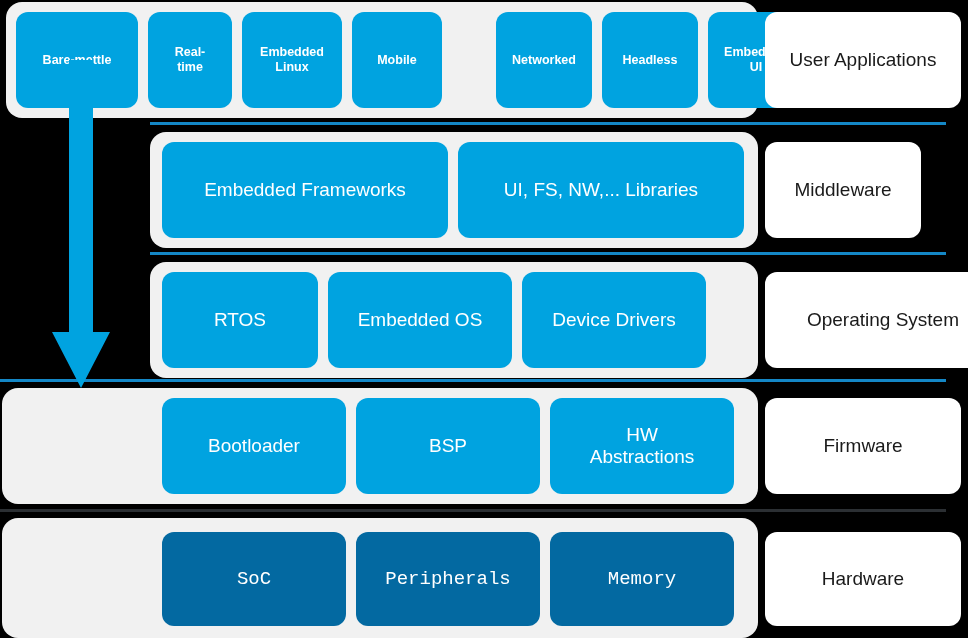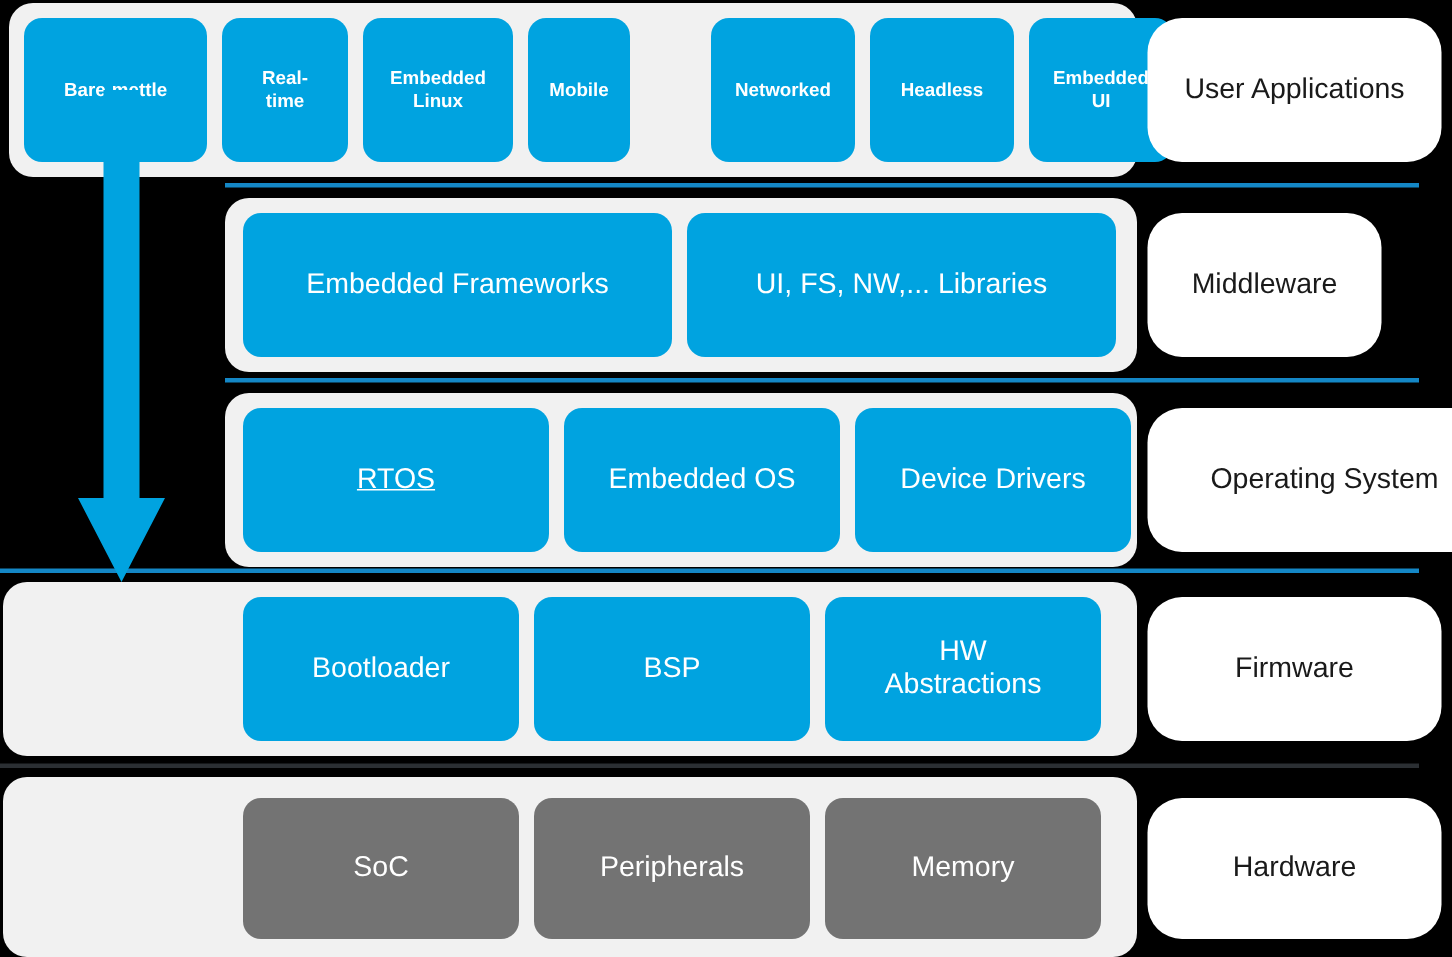--- a/index.html
+++ b/index.html
@@ -43,36 +43,37 @@
     color: #ffffff;
     display: flex;
     align-items: center;
     justify-content: center;
     text-align: center;
     line-height: 1.18;
     box-sizing: border-box;
     padding: 4px 6px;
   }
   .node.dark {
-    background: #737373;
+    background: #0369a1;
+    font-family: Liberation Mono, monospace;
   }
   .node.small {
     font-size: 12.5px;
     font-weight: bold;
   }
   .node.medium {
     font-size: 19px;
     font-weight: normal;
   }
 
   
   .side-label {
     position: absolute;
     background: #ffffff;
-    border-radius: 23px;
+    border-radius: 12px;
     color: #1a1a1a;
     display: flex;
     align-items: center;
     justify-content: center;
     font-size: 19px;
     text-align: center;
     box-sizing: border-box;
     padding: 4px 8px;
   }
 
@@ -102,21 +103,21 @@
     <div class="boxes" style="left:16px;top:12px;height:96px;">
       <div class="node small" style="width:122px;">
           <span>Bare-mettle</span>
         </div>
       <div class="node small" style="width:84px;">
           <span>Real-<br>time</span>
         </div>
       <div class="node small" style="width:100px;">
           <span>Embedded<br>Linux</span>
         </div>
-      <div class="node small" style="width:68px;">
+      <div class="node small" style="width:90px;">
           <span>Mobile</span>
         </div>
       <div class="node small" style="width:96px;margin-left:44px;">
           <span>Networked</span>
         </div>
       <div class="node small" style="width:96px;">
           <span>Headless</span>
         </div>
       <div class="node small" style="width:96px;">
           <span>Embedded<br>UI</span>
@@ -142,21 +143,21 @@
     <div class="side-label" style="left:765px;top:12px;width:156px;height:96px;">
         <span>Middleware</span>
       </div>
   </div>
 
   <div class="divider" style="left:150px;top:252px;width:796px;"></div>
 
   <div class="row" style="top:260px;height:120px;">
     <div class="row-band" style="left:150px;top:2px;width:608px;height:116px;"></div>
     <div class="boxes" style="left:162px;top:12px;height:96px;">
-      <div class="node medium" style="width:204px;text-decoration:underline;">
+      <div class="node medium" style="width:156px;">
           <span>RTOS</span>
         </div>
       <div class="node medium" style="width:184px;">
           <span>Embedded OS</span>
         </div>
       <div class="node medium" style="width:184px;">
           <span>Device Drivers</span>
         </div>
     </div>
     <div class="side-label" style="left:765px;top:12px;width:236px;height:96px;">

